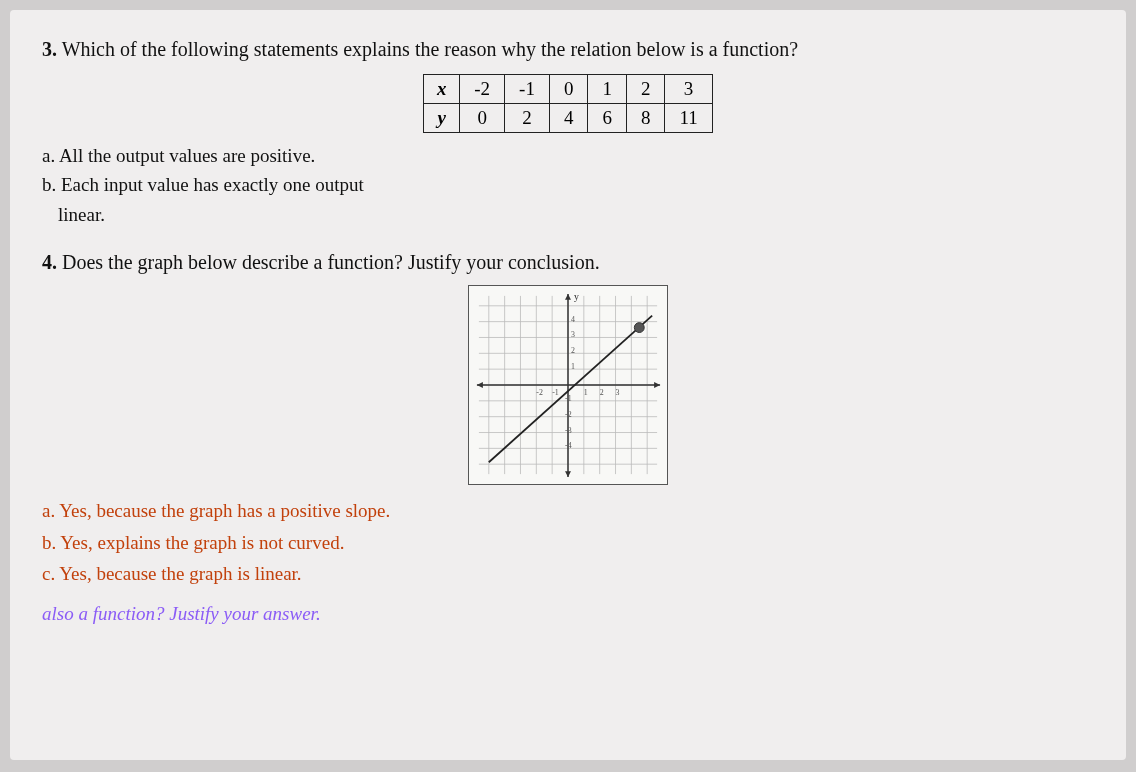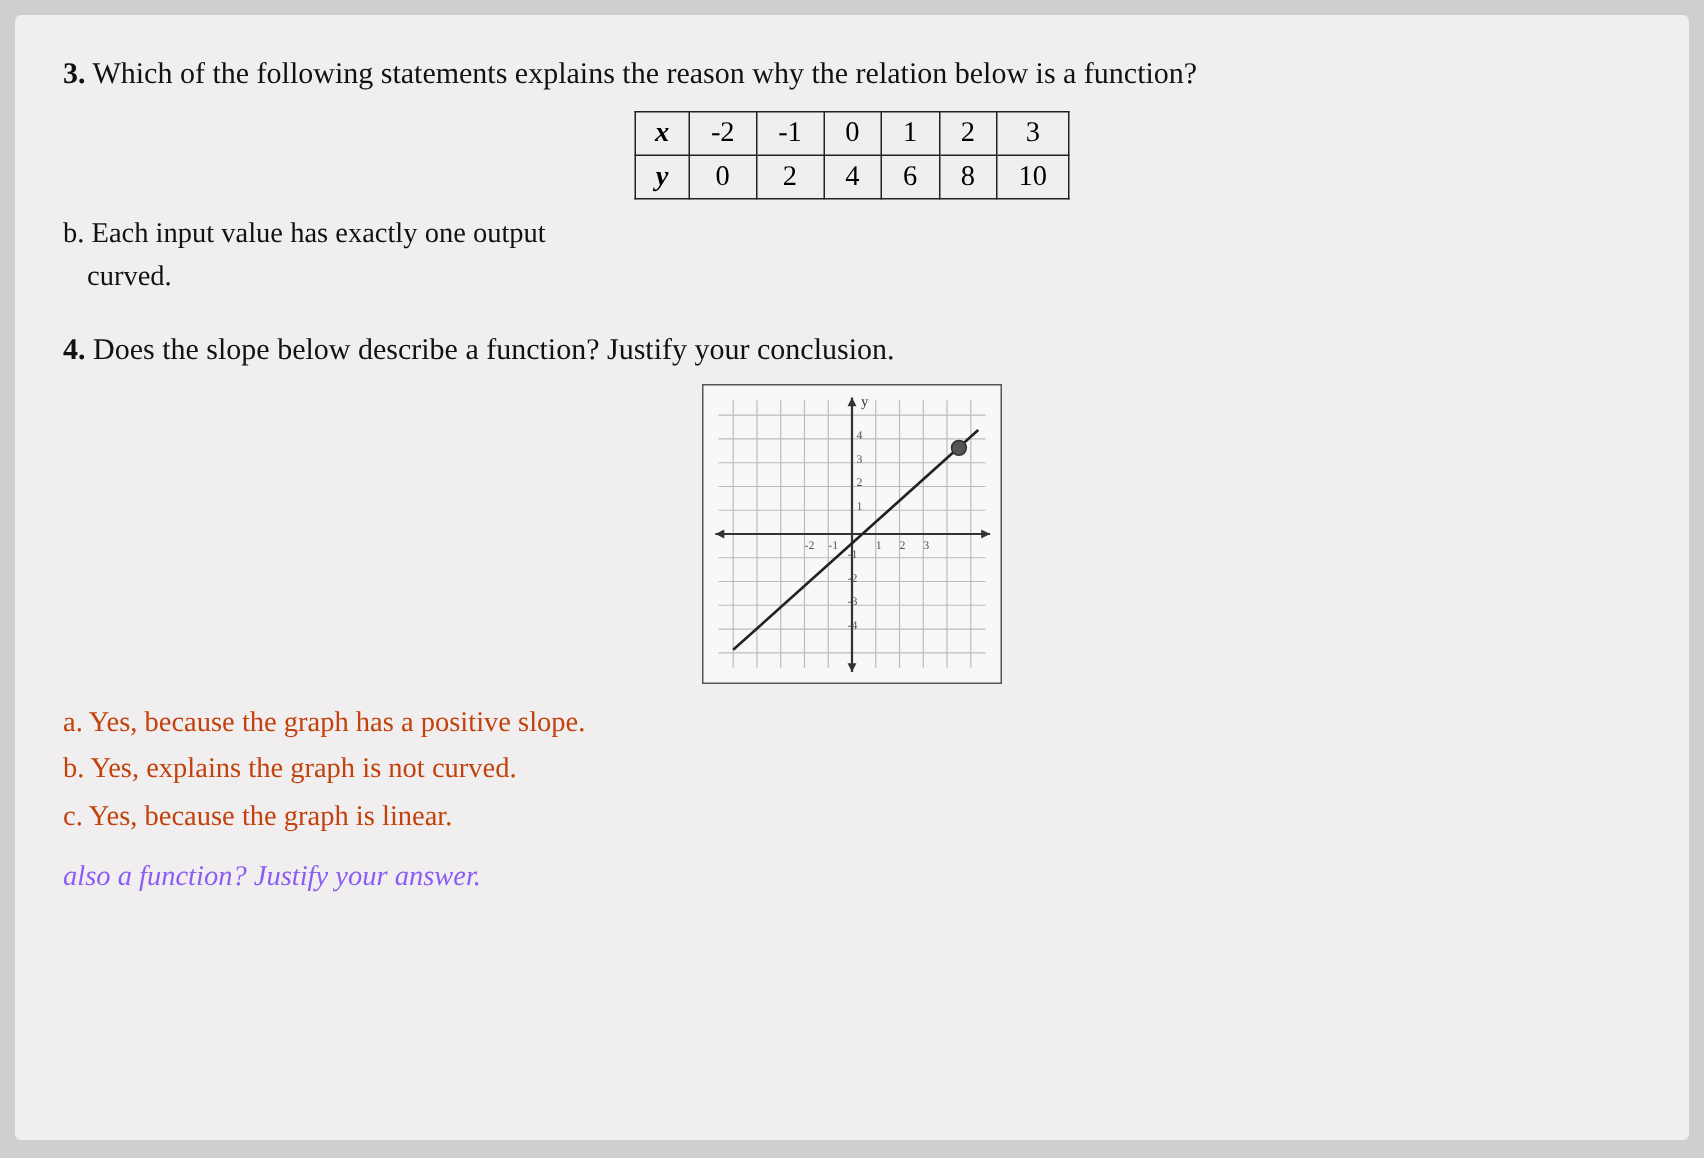--- a/index.html
+++ b/index.html
@@ -114,42 +114,45 @@
           <td>2</td>
           <td>3</td>
         </tr>
         <tr>
           <td class="label-cell">y</td>
           <td>0</td>
           <td>2</td>
           <td>4</td>
           <td>6</td>
           <td>8</td>
-          <td>10</td>
+          <td>11</td>
         </tr>
       </tbody>
         </table>
     </div>
 
     <div class="options-grid">
 
       <div>
         <div class="option">
+          <span>a. </span><span>All the output values are positive.</span>
+        </div>
+        <div class="option">
           <span>b. </span><span>Each input value has exactly one output</span><br>
-          <span style="margin-left:16px">curved.</span>
+          <span style="margin-left:16px">linear.</span>
         </div>
       </div>
 
     </div>
   </div>
 
   <div class="q4-section">
     <div class="question-text">
       <span class="question-number">4.</span>
-      <span>Does the slope below describe a function? Justify your conclusion.</span>
+      <span>Does the graph below describe a function? Justify your conclusion.</span>
     </div>
 
     <div class="graph-container">
       <svg class="graph-svg" width="200" height="200" viewBox="0 0 200 200">
 
         <line x1="20" y1="10" x2="20" y2="190" stroke="#bbb" stroke-width="0.8"></line>
         <line x1="36" y1="10" x2="36" y2="190" stroke="#bbb" stroke-width="0.8"></line>
         <line x1="52" y1="10" x2="52" y2="190" stroke="#bbb" stroke-width="0.8"></line>
         <line x1="68" y1="10" x2="68" y2="190" stroke="#bbb" stroke-width="0.8"></line>
         <line x1="84" y1="10" x2="84" y2="190" stroke="#bbb" stroke-width="0.8"></line>

